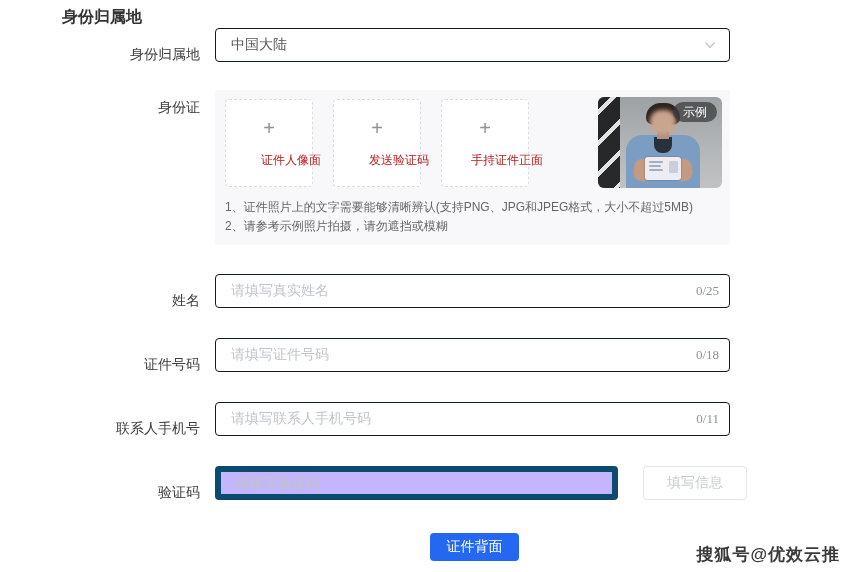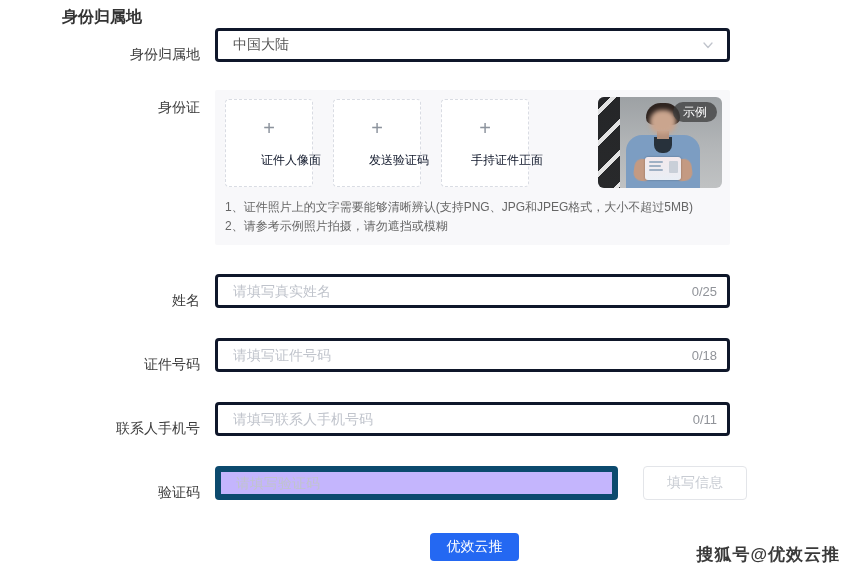--- a/index.html
+++ b/index.html
@@ -19,22 +19,22 @@
   
   .row { position: absolute; left: 0; display: flex; align-items: center; }
   .row-label {
     width: 200px; text-align: right; font-size: 14px; color: #3d3d3d;
     flex: 0 0 200px;
     margin-top: 20px;
   }
   .row-control { margin-left: 15px; position: relative; }
 
   .select-box, .text-input-wrap {
-    width: 515px; height: 34px; border: 3px solid #0f172a; border-radius: 4px;
-    background: #fff; position: relative; display: flex; align-items: center;
+    width: 515px; height: 34px; border: 1px solid #0f172a; border-radius: 4px;
+    background: #fff; position: relative; display: flex; align-items: center; font-family: Liberation Serif, serif;
   }
   .select-value { font-size: 14px; color: #555; padding-left: 15px; }
   .chevron {
     position: absolute; right: 12px; top: 50%; transform: translateY(-50%);
     width: 14px; height: 14px; color: #c0c4cc;
   }
   .text-input {
     border: none; outline: none; background: transparent;
     width: 100%; height: 100%; padding: 0 58px 0 15px;
     font-size: 14px; color: #333; font-family: inherit;
@@ -54,21 +54,21 @@
     position: absolute; left: 0; top: 99px; width: 200px; text-align: right;
     font-size: 14px; color: #3d3d3d;
   }
   .upload-box {
     position: absolute; top: 9px; width: 88px; height: 88px;
     border: 1px dashed #d9dce3; border-radius: 4px; background: #fff;
     display: flex; flex-direction: column; align-items: center; justify-content: center;
     cursor: pointer;
   }
   .upload-box .plus { font-size: 20px; color: #8c939d; font-weight: 400; line-height: 1; }
-  .upload-box .up-label { font-size: 12px; color: #0f172a; margin-top: 14px; white-space: nowrap; margin-left: 44px; }
+  .upload-box .up-label { font-size: 12px; color: #b91c1c; margin-top: 14px; white-space: nowrap; margin-left: 44px; }
   .upload-notes { position: absolute; left: 10px; top: 108px; font-size: 12px; color: #666; line-height: 19px; }
 
   
   .sample-photo {
     position: absolute; left: 383px; top: 7px; width: 124px; height: 91px;
     border-radius: 6px; overflow: hidden;
     background: linear-gradient(180deg, #9da1a4 0%, #b3b6b8 55%, #c0c2c3 100%);
   }
   .sp-stripe {
     position: absolute; left: 0; top: 0; width: 22px; height: 100%;
@@ -239,17 +239,17 @@
   <div class="row" style="top:466px; height:34px;">
     <div class="row-label">验证码</div>
     <div class="row-control" style="width:532px;">
       <div class="captcha-input-wrap">
         <input class="captcha-input" type="text" placeholder="请填写验证码" style="">
       </div>
       <button class="send-code-btn">填写信息</button>
     </div>
   </div>
 
-  <button class="submit-btn">优效云推</button>
+  <button class="submit-btn">证件背面</button>
 
   <div class="watermark">搜狐号@优效云推</div>
 
 </div>
 
 </body></html>

